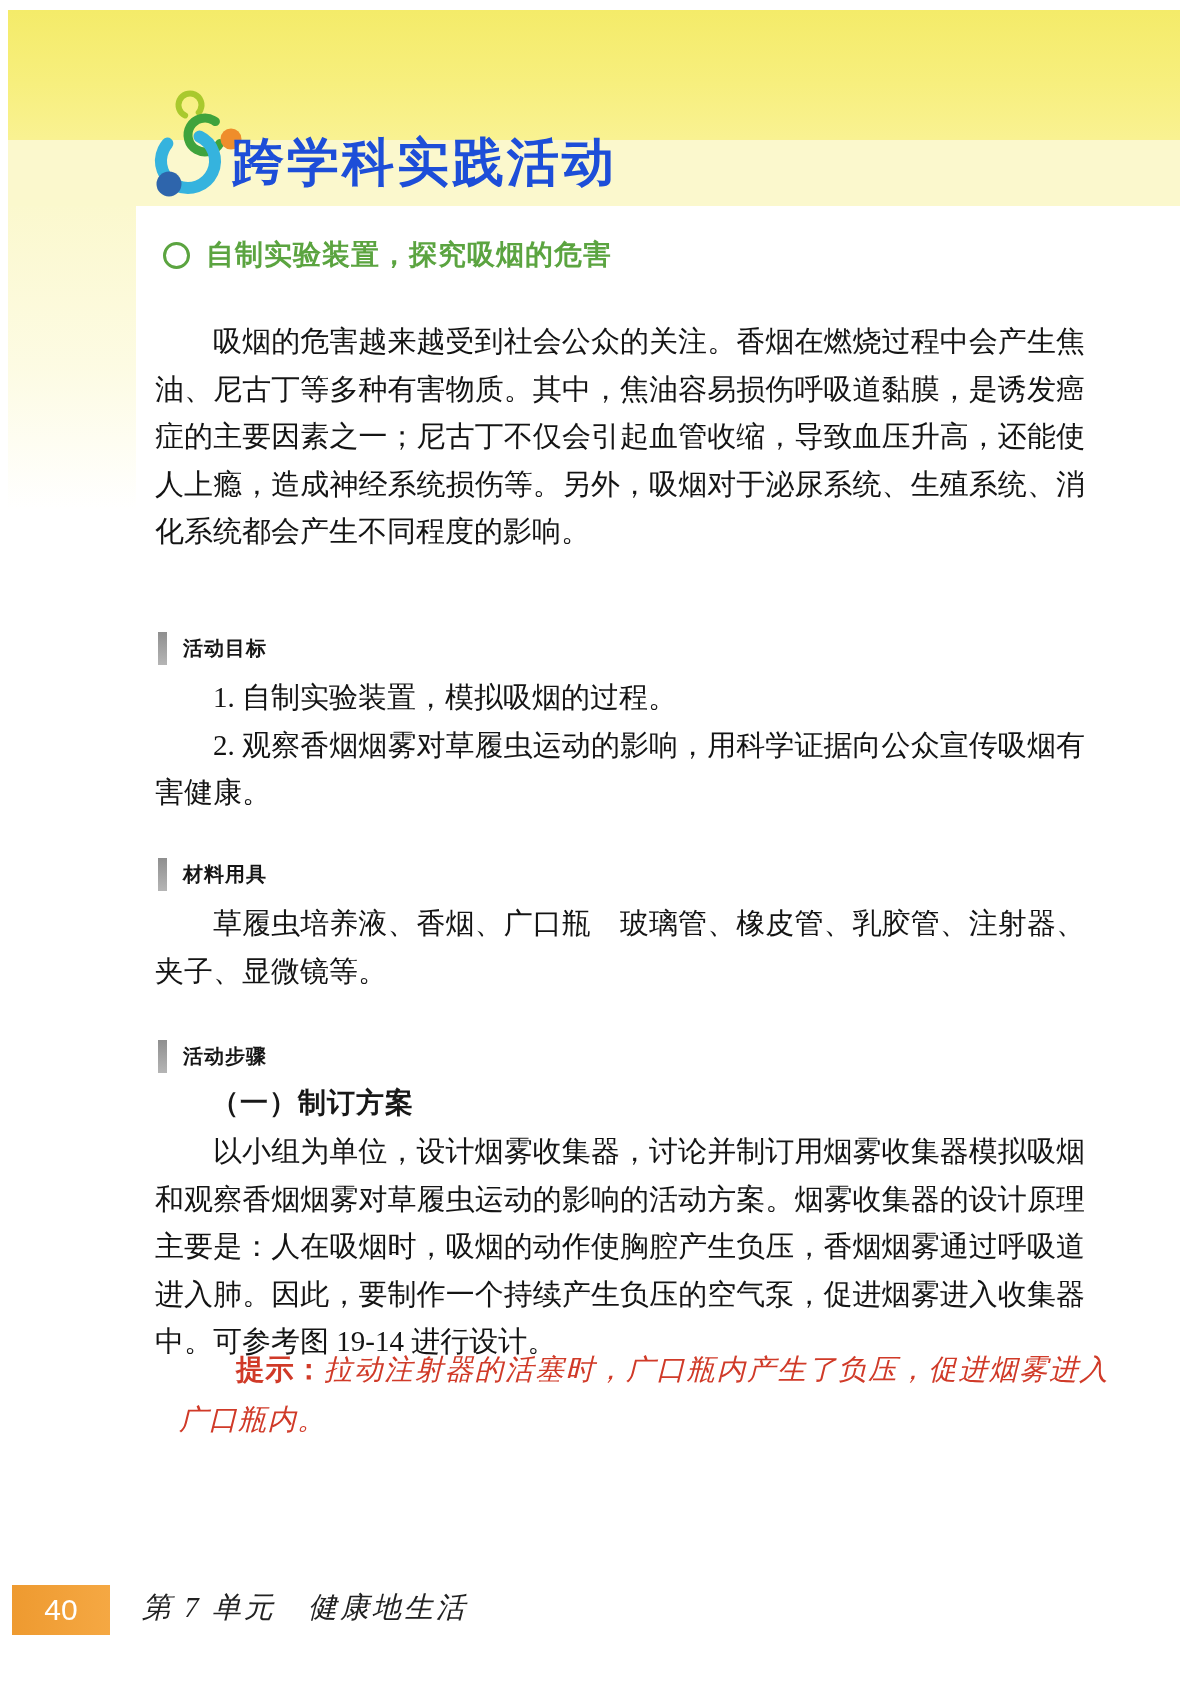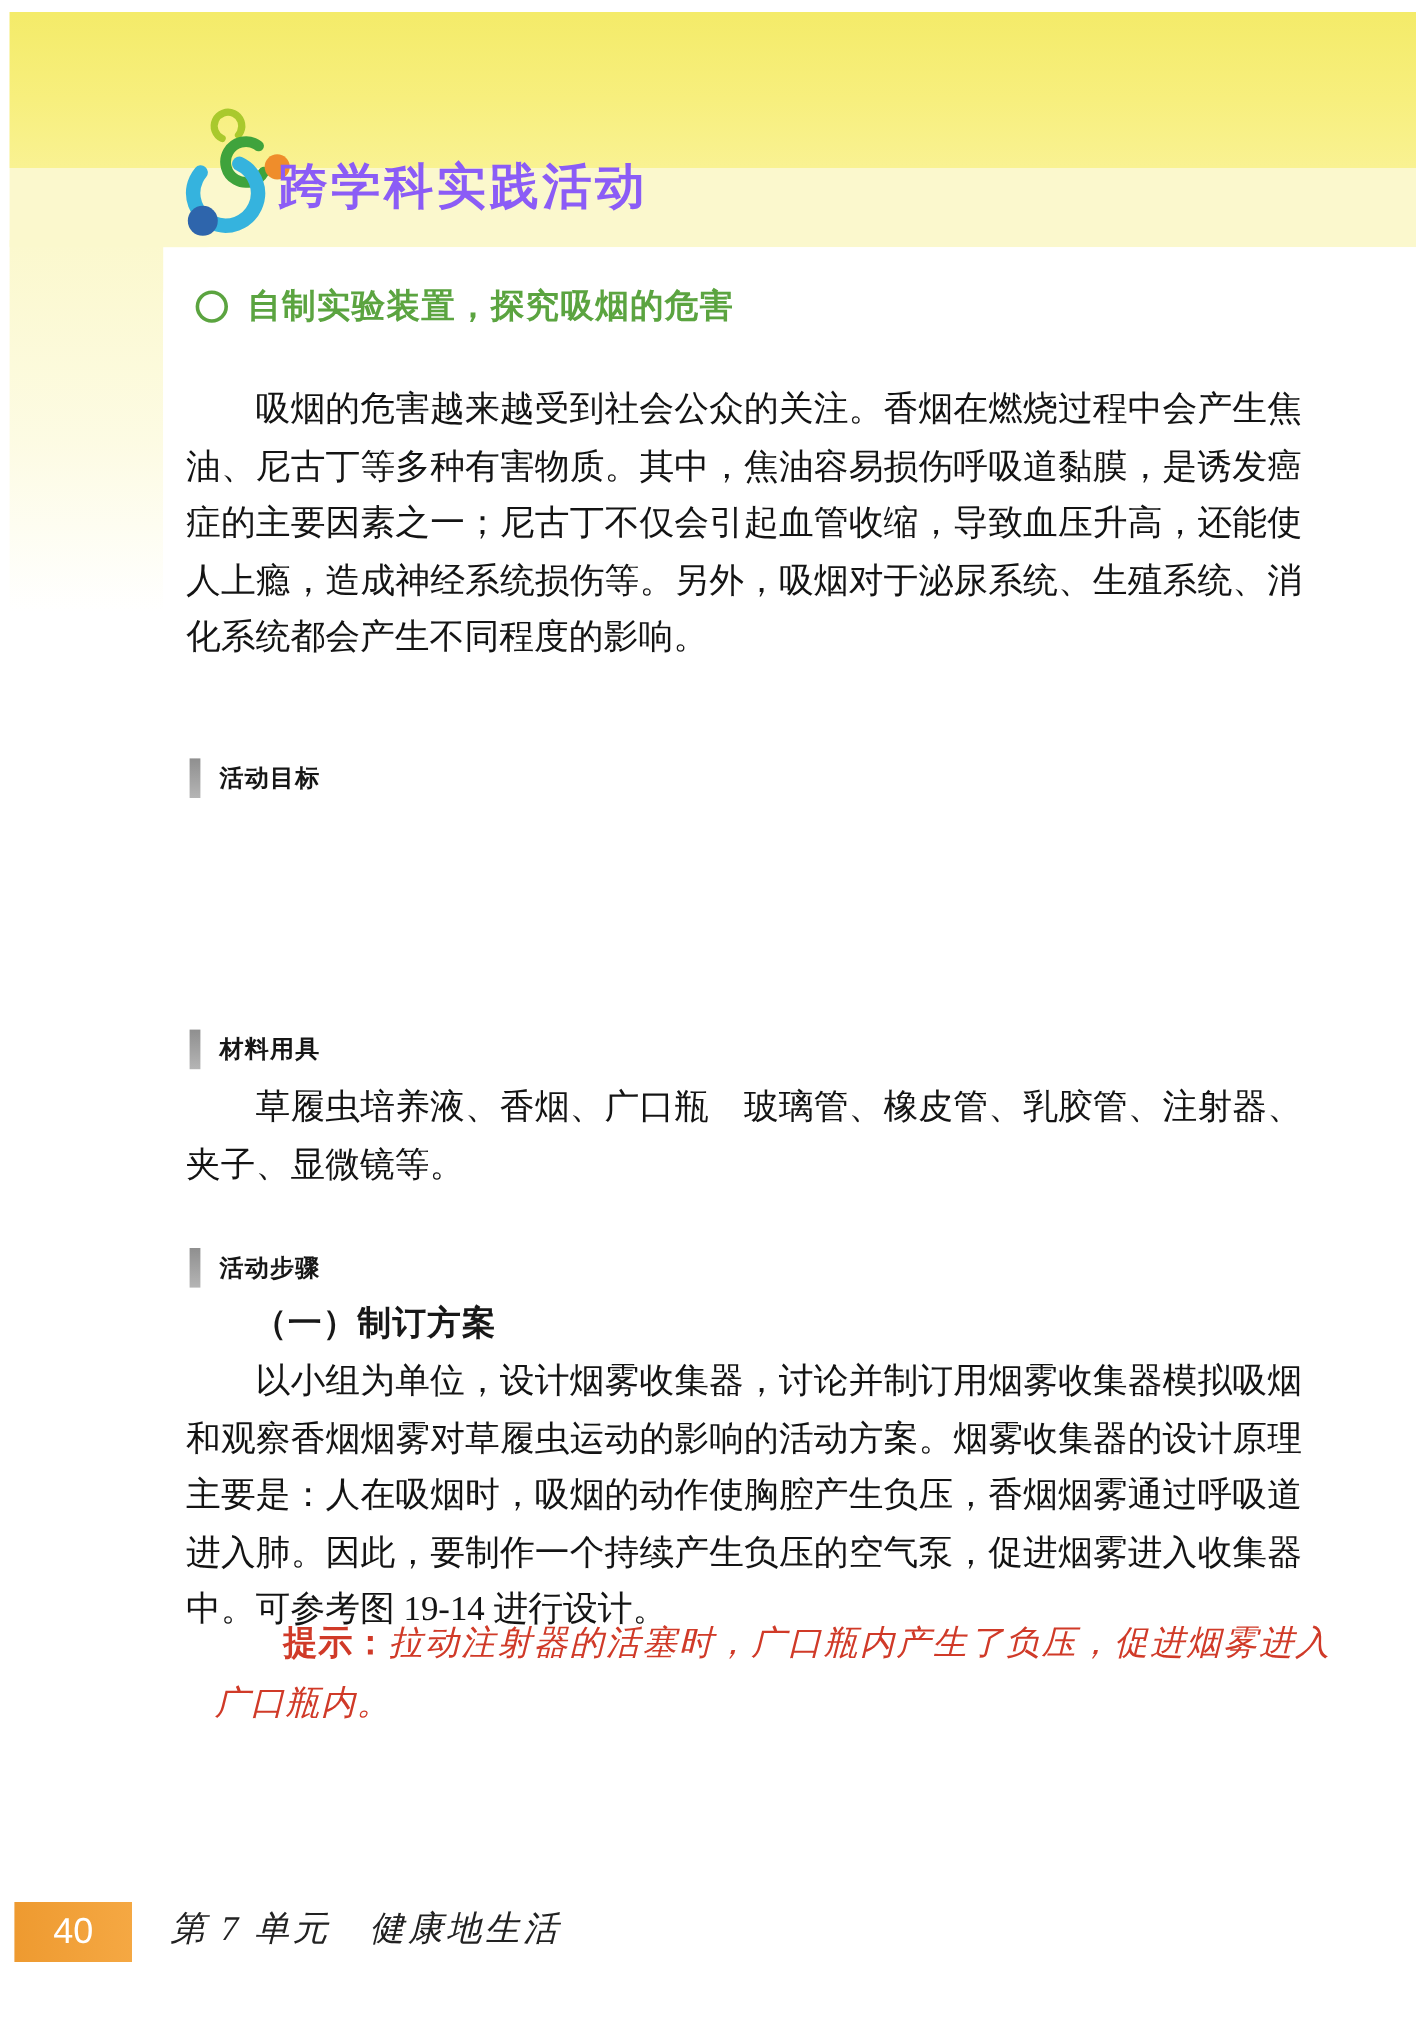--- a/index.html
+++ b/index.html
@@ -23,21 +23,21 @@
   }
   .card{
     position:absolute;left:136px;top:206px;width:1054px;height:1476px;
     background:#ffffff;border-top-left-radius:42px;
   }
   
   .logo{position:absolute;left:138px;top:86px;}
   .banner-title{
     position:absolute;left:232px;top:128px;
     font-family:"Liberation Sans","DejaVu Sans",sans-serif;
-    font-weight:bold;font-size:41px;letter-spacing:3px;color:#8b5cf6;
+    font-weight:bold;font-size:52px;letter-spacing:3px;color:#1d4ed8;
   }
   
   .sec-title{
     position:absolute;left:163px;top:236px;display:flex;align-items:center;
   }
   .sec-title .ring{
     width:21px;height:21px;border:3px solid #5ba440;border-radius:50%;
     margin-right:16px;flex:none;
   }
   .sec-title .txt{
@@ -119,20 +119,22 @@
   <span class="txt">自制实验装置，探究吸烟的危害</span>
 </div>
 
 <div class="para" style="top:318px">吸烟的危害越来越受到社会公众的关注。香烟在燃烧过程中会产生焦油、尼古丁等多种有害物质。其中，焦油容易损伤呼吸道黏膜，是诱发癌症的主要因素之一；尼古丁不仅会引起血管收缩，导致血压升高，还能使人上瘾，造成神经系统损伤等。另外，吸烟对于泌尿系统、生殖系统、消化系统都会产生不同程度的影响。</div>
 
 <div class="heading" style="top:632px">
   <span class="bar"></span>
   <span class="h-txt">活动目标</span>
 </div>
 <div class="para goals" style="top:674px">
+  <p>1. 自制实验装置，模拟吸烟的过程。</p>
+  <p>2. 观察香烟烟雾对草履虫运动的影响，用科学证据向公众宣传吸烟有害健康。</p>
 </div>
 
 <div class="heading" style="top:858px">
   <span class="bar"></span>
   <span class="h-txt">材料用具</span>
 </div>
 <div class="para" style="top:900px">草履虫培养液、香烟、广口瓶　玻璃管、橡皮管、乳胶管、注射器、夹子、显微镜等。</div>
 
 <div class="heading" style="top:1040px">
   <span class="bar"></span>

